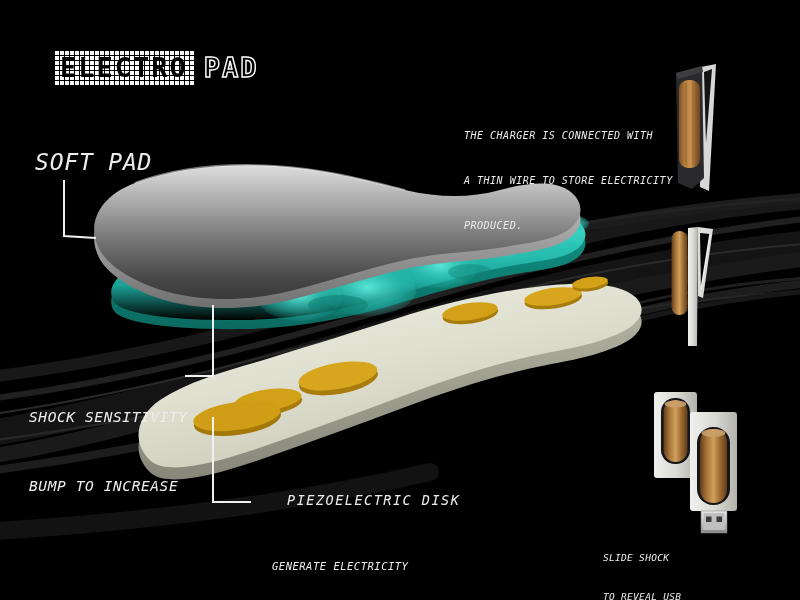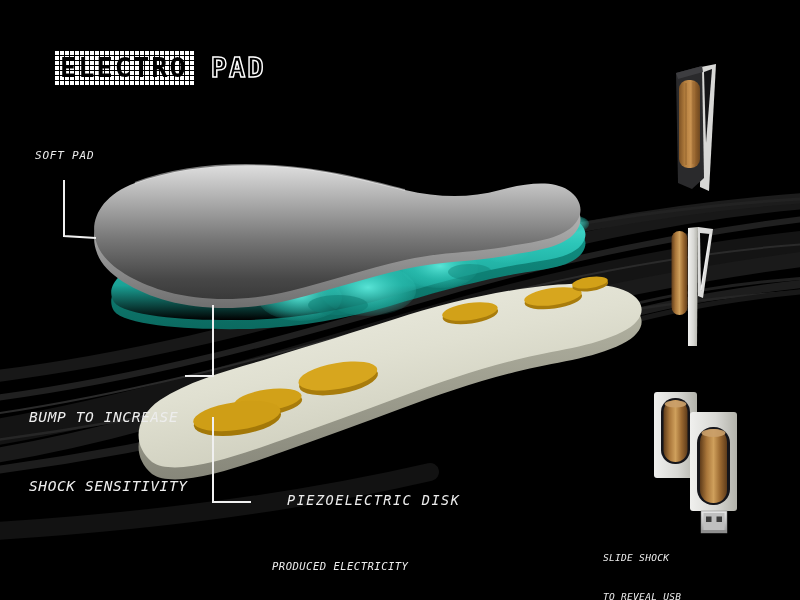--- a/index.html
+++ b/index.html
@@ -10,22 +10,22 @@
        color:#ededed;white-space:pre;}
   .lbl div{white-space:pre;}
   .logo{position:absolute;left:54px;top:50px;display:flex;align-items:flex-start;}
   .logo-electro{font-family:"DejaVu Sans Mono",monospace;font-weight:bold;font-size:27px;
        line-height:1;color:#000;letter-spacing:2px;padding:4px 6px 5px 6px;
        background-color:#fff;
        background-image:repeating-linear-gradient(90deg,#000 0 1px,rgba(0,0,0,0) 1px 5px),
                         repeating-linear-gradient(0deg,#000 0 1px,rgba(0,0,0,0) 1px 5px);}
   .logo-pad{font-family:"DejaVu Sans Mono",monospace;font-weight:bold;font-size:27px;
        line-height:1;color:#000;-webkit-text-stroke:1.4px #fff;letter-spacing:2px;
-       margin-left:17px;margin-top:4px;}
-  .soft-pad-lbl{left:35px;top:149px;font-size:11px;letter-spacing:0.8px;}
+       margin-left:10px;margin-top:4px;}
+  .soft-pad-lbl{left:35px;top:149px;font-size:23px;letter-spacing:0.8px;}
   .charger-note{left:464px;top:98px;font-size:10px;line-height:15px;letter-spacing:0.5px;}
   .bump-lbl{left:29px;top:360px;font-size:14.5px;line-height:23px;letter-spacing:0.6px;}
   .piezo-lbl{left:263px;top:492px;font-size:13.5px;letter-spacing:1.5px;margin-left:24px;}
   .generate-note{left:272px;top:526px;font-size:10.5px;line-height:16px;letter-spacing:0.5px;}
   .usb-note{left:603px;top:525px;font-size:9.5px;line-height:13px;letter-spacing:0.3px;}
 </style>
 </head>
 <body>
 
 <div class="canvas">
@@ -207,30 +207,35 @@
     </g>
   </svg>
 
   <div class="logo">
     <span class="logo-electro">ELECTRO</span>
     <span class="logo-pad">PAD</span>
   </div>
 
   <div class="lbl soft-pad-lbl">SOFT PAD</div>
 
+  <div class="lbl charger-note">
+    <div>THE CHARGER IS CONNECTED WITH</div>
+    <div>A THIN WIRE TO STORE ELECTRICITY</div>
+    <div>PRODUCED.</div>
+  </div>
 
   <div class="lbl bump-lbl">
+    <div>SHOCK SENSITIVITY</div>
     <div>BUMP TO INCREASE</div>
-    <div>SHOCK SENSITIVITY</div>
   </div>
 
   <div class="lbl piezo-lbl">PIEZOELECTRIC DISK</div>
 
   <div class="lbl generate-note">
-    <div>PRODUCED ELECTRICITY</div>
+    <div>GENERATE ELECTRICITY</div>
     
   </div>
 
   <div class="lbl usb-note">
     <div>SLIDE SHOCK</div>
     <div>TO REVEAL USB</div>
     
   </div>
 
 </div>

